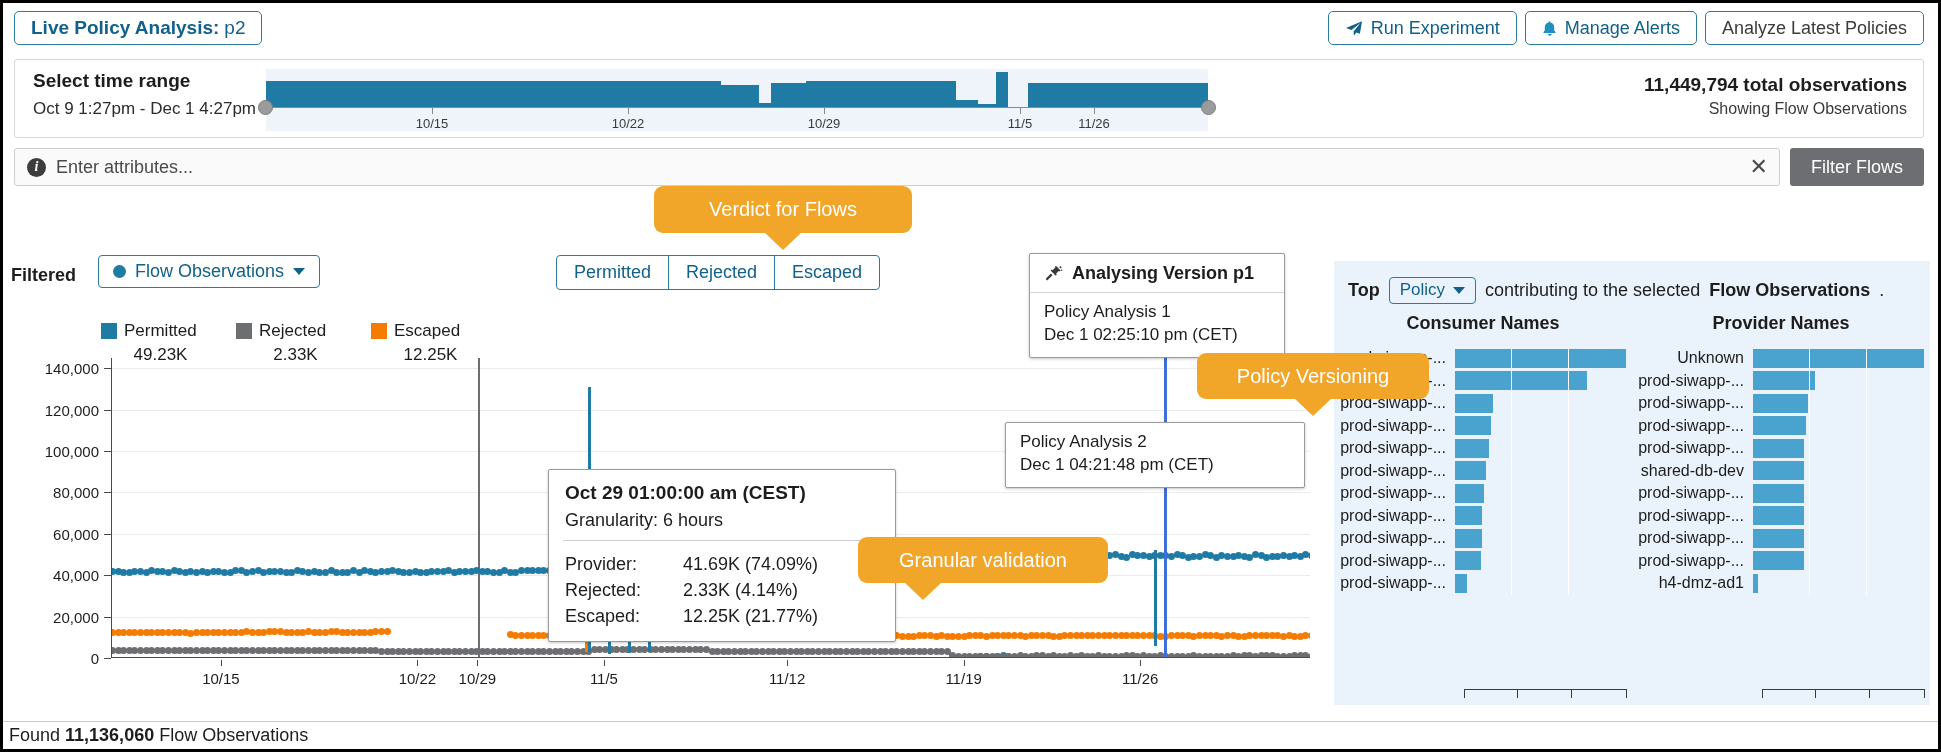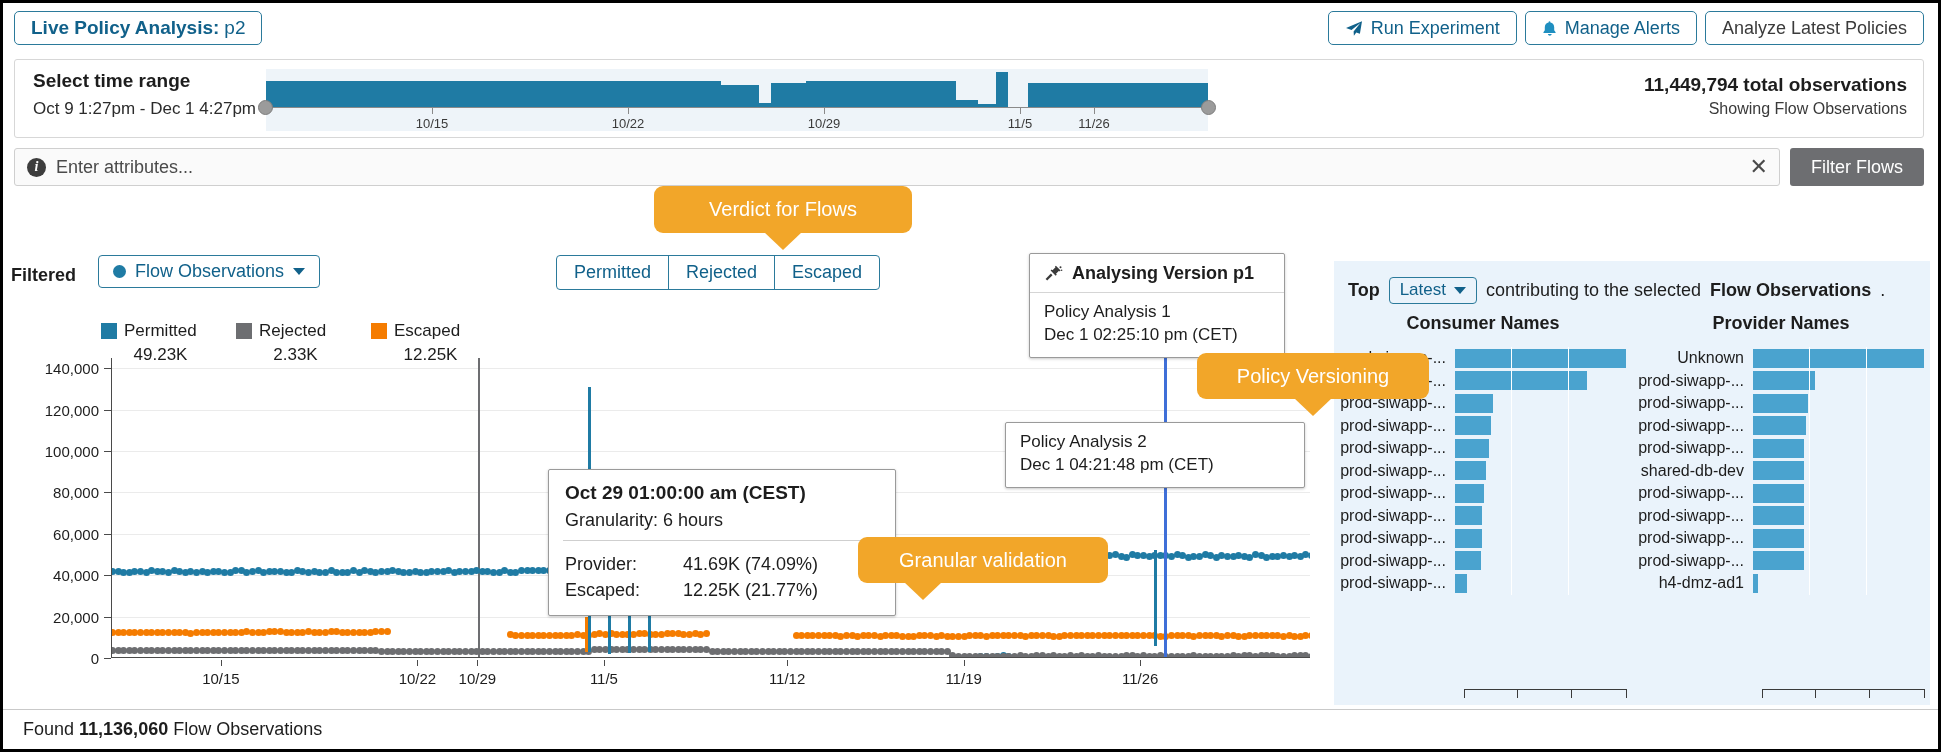--- a/index.html
+++ b/index.html
@@ -261,23 +261,23 @@
   .btrack { position: relative; flex: 1; height: 22.5px; }
   .bfill { position: absolute; left: 0; top: 1.5px; height: 19px; background: #4aa3cf; }
   .bticks { position: absolute; left: 0; right: 0; top: 0; bottom: 0; pointer-events: none; }
   .bticks i { position: absolute; top: 0; bottom: 0; width: 1px; background: #ffffff; }
   .baxis { position: absolute; left: 130px; right: 6px; bottom: 6px; height: 10px; }
   .baxis .ln { position: absolute; left: 0; right: 0; top: 0; height: 1px; background: #3a3a3a; }
   .baxis i { position: absolute; top: 0; width: 1px; height: 9px; background: #3a3a3a; }
 
   
   .footer {
-    position: absolute; left: 0; bottom: 0; right: 0; height: 40px;
+    position: absolute; left: 0; bottom: 0; right: 0; height: 28px;
     border-top: 1px solid #c9c9c9; background: #fff;
-    display: flex; align-items: center; padding-left: 20px;
+    display: flex; align-items: center; padding-left: 6px;
     font-size: 18px; color: #1d1d1d;
   }
   .footer b { font-weight: bold; }
 </style>
 </head>
 <body>
 
 <div id="root">
 
   <div class="topbar">
@@ -1092,35 +1092,39 @@
   <div class="tt" style="left:545px; top:466px; width:348px;">
     <div class="tt2-head">Oct 29 01:00:00 am (CEST)</div>
     <div class="tt2-sub">Granularity: 6 hours</div>
     <div class="tt2-sep"></div>
     <div class="tt2-rows">
       <div class="r">
         <span class="k">Provider:</span>
         <span>41.69K (74.09%)</span>
       </div>
       <div class="r">
+        <span class="k">Rejected:</span>
+        <span>2.33K (4.14%)</span>
+      </div>
+      <div class="r">
         <span class="k">Escaped:</span>
         <span>12.25K (21.77%)</span>
       </div>
     </div>
   </div>
 
   <div class="callout" style="left:651px; top:183px; width:258px; height:47px;">Verdict for Flows</div>
   <div class="callout" style="left:1194px; top:350px; width:232px; height:46px;">Policy Versioning</div>
   <div class="callout tail-left" style="left:855px; top:534px; width:250px; height:46px;">Granular validation</div>
 
   <div class="rightpanel">
     <div class="rp-head">
       <b>Top</b>
       <span class="rp-select">
-        <span>Latest</span>
+        <span>Policy</span>
         <span class="caret-dn blue"></span>
       </span>
       <span>contributing to the selected</span>
       <b>Flow Observations</b>
         <span>.</span>
     </div>
 
     <div class="cols">
       <div class="col">
         <h4>Consumer Names</h4>

